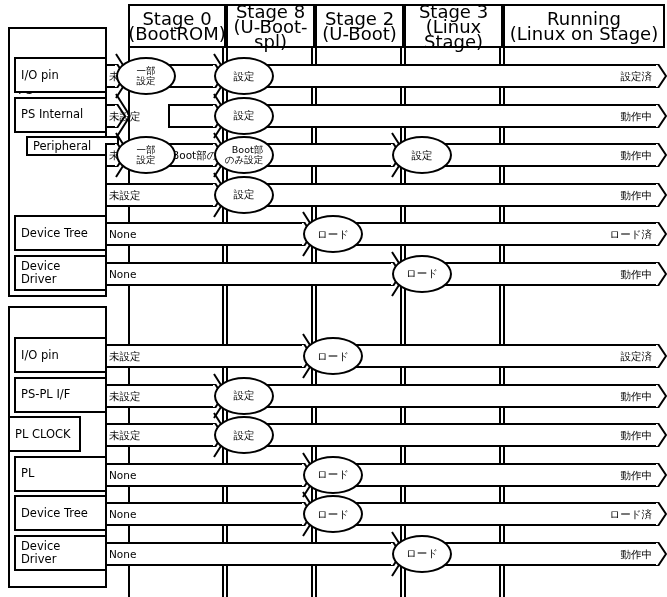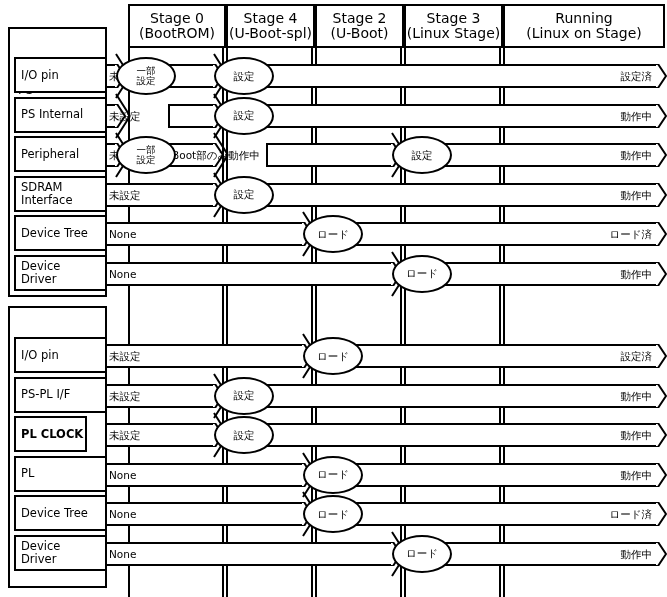--- a/index.html
+++ b/index.html
@@ -8,21 +8,21 @@
 
   
   .groupbox{position:absolute;border:2px solid #000;box-sizing:border-box;background:transparent;}
   .group-title{position:absolute;font-size:12px;line-height:12px;letter-spacing:.5px;margin-top:48px;}
   .rowlabelbox{position:absolute;border:2px solid #000;box-sizing:border-box;background:#fff;
                display:flex;align-items:center;padding-left:5px;font-size:11.5px;line-height:13px;}
 
   
   .colhead{position:absolute;border:2px solid #000;box-sizing:border-box;background:#fff;
            display:flex;flex-direction:column;align-items:center;justify-content:center;
-           font-size:14px;line-height:15px;text-align:center;}
+           font-size:18px;line-height:15px;text-align:center;}
 
   
   .vline{position:absolute;width:2px;background:#000;}
 
   
   .band{position:absolute;box-sizing:border-box;}
   .band .body{position:absolute;left:0;top:0;bottom:0;right:7px;border:2px solid #000;
               box-sizing:border-box;background:#fff;}
   .band .tip{position:absolute;right:0;top:0;width:9px;height:100%;}
   .band .tip svg{display:block;}
@@ -43,21 +43,21 @@
 </style>
 </head>
 <body>
 
 <div id="stage">
     <div class="colhead" style="left: 128px; top: 4px; width: 98px; height: 44px;">
       <div>Stage 0</div>
       <div>(BootROM)</div>
     </div>
     <div class="colhead" style="left: 226px; top: 4px; width: 89px; height: 44px;">
-      <div>Stage 4</div>
+      <div>Stage 8</div>
       <div>(U-Boot-spl)</div>
     </div>
     <div class="colhead" style="left: 315px; top: 4px; width: 89px; height: 44px;">
       <div>Stage 2</div>
       <div>(U-Boot)</div>
     </div>
     <div class="colhead" style="left: 404px; top: 4px; width: 99px; height: 44px;">
       <div>Stage 3</div>
       <div>(Linux Stage)</div>
     </div>
@@ -146,21 +146,21 @@
       <svg width="30" height="48" viewBox="0 0 30 48">
         <path d="M2,2 L16,24 M2,46 L16,24" fill="none" stroke="#000" stroke-width="2"></path>
       </svg>
     </div>
     <div class="ell" style="left: 214px; top: 96.5px; width: 60px; height: 38px;">設定</div>
     <div class="conn" style="left: 212px; top: 91.5px; width: 30px; height: 48px;">
       <svg width="30" height="48" viewBox="0 0 30 48">
         <path d="M2,2 L16,24 M2,46 L16,24" fill="none" stroke="#000" stroke-width="2"></path>
       </svg>
     </div>
-    <div class="rowlabelbox" style="white-space: pre-line; left: 14px; top: 136px; width: 93px; height: 36px;">Peripheral</div>
+    <div class="rowlabelbox" style="white-space: pre-line; left: 26px; top: 136px; width: 93px; height: 20px;">Peripheral</div>
     <div class="band" style="left: 105px; top: 143px; width: 19px; height: 24px;">
       <div class="body"></div>
       <div class="tip">
         <svg width="11" height="24" viewBox="0 0 11 24">
           <path d="M0,0 L2,0 L10,12 L2,24 L0,24" fill="#fff" stroke="#000" stroke-width="2"></path>
         </svg>
       </div>
       <div class="txt left">未設定</div>
     </div>
     <div class="band" style="left: 168px; top: 143px; width: 54px; height: 24px;">
@@ -188,32 +188,32 @@
         </svg>
       </div>
       <div class="txt right">動作中</div>
     </div>
     <div class="ell small" style="left: 116px; top: 136px; width: 60px; height: 38px;">一部<br>設定</div>
     <div class="conn" style="left: 114px; top: 131px; width: 30px; height: 48px;">
       <svg width="30" height="48" viewBox="0 0 30 48">
         <path d="M2,2 L16,24 M2,46 L16,24" fill="none" stroke="#000" stroke-width="2"></path>
       </svg>
     </div>
+    <div class="ell small" style="left: 214px; top: 136px; width: 60px; height: 38px;">Boot部<br>のみ設定</div>
     <div class="conn" style="left: 212px; top: 131px; width: 30px; height: 48px;">
       <svg width="30" height="48" viewBox="0 0 30 48">
         <path d="M2,2 L16,24 M2,46 L16,24" fill="none" stroke="#000" stroke-width="2"></path>
       </svg>
     </div>
     <div class="ell" style="left: 392px; top: 136px; width: 60px; height: 38px;">設定</div>
     <div class="conn" style="left: 390px; top: 131px; width: 30px; height: 48px;">
       <svg width="30" height="48" viewBox="0 0 30 48">
         <path d="M2,2 L16,24 M2,46 L16,24" fill="none" stroke="#000" stroke-width="2"></path>
       </svg>
     </div>
-    <div class="rowlabelbox" style="white-space: pre-line; left: 14px; top: 175.5px; width: 93px; height: 36px;">SDRAM<br>Interface</div>
     <div class="band" style="left: 105px; top: 182.5px; width: 117px; height: 24px;">
       <div class="body"></div>
       <div class="tip">
         <svg width="11" height="24" viewBox="0 0 11 24">
           <path d="M0,0 L2,0 L10,12 L2,24 L0,24" fill="#fff" stroke="#000" stroke-width="2"></path>
         </svg>
       </div>
       <div class="txt left">未設定</div>
     </div>
     <div class="band" style="left: 266px; top: 182.5px; width: 399px; height: 24px;">
@@ -326,21 +326,21 @@
         </svg>
       </div>
       <div class="txt right">動作中</div>
     </div>
     <div class="ell" style="left: 214px; top: 376.5px; width: 60px; height: 38px;">設定</div>
     <div class="conn" style="left: 212px; top: 371.5px; width: 30px; height: 48px;">
       <svg width="30" height="48" viewBox="0 0 30 48">
         <path d="M2,2 L16,24 M2,46 L16,24" fill="none" stroke="#000" stroke-width="2"></path>
       </svg>
     </div>
-    <div class="rowlabelbox" style="white-space: pre-line; left: 14px; top: 416px; width: 73px; height: 36px; font-weight: bold;">PL CLOCK</div>
+    <div class="rowlabelbox" style="white-space: pre-line; left: 8px; top: 416px; width: 73px; height: 36px;">PL CLOCK</div>
     <div class="band" style="left: 105px; top: 423px; width: 117px; height: 24px;">
       <div class="body"></div>
       <div class="tip">
         <svg width="11" height="24" viewBox="0 0 11 24">
           <path d="M0,0 L2,0 L10,12 L2,24 L0,24" fill="#fff" stroke="#000" stroke-width="2"></path>
         </svg>
       </div>
       <div class="txt left">未設定</div>
     </div>
     <div class="band" style="left: 266px; top: 423px; width: 399px; height: 24px;">

